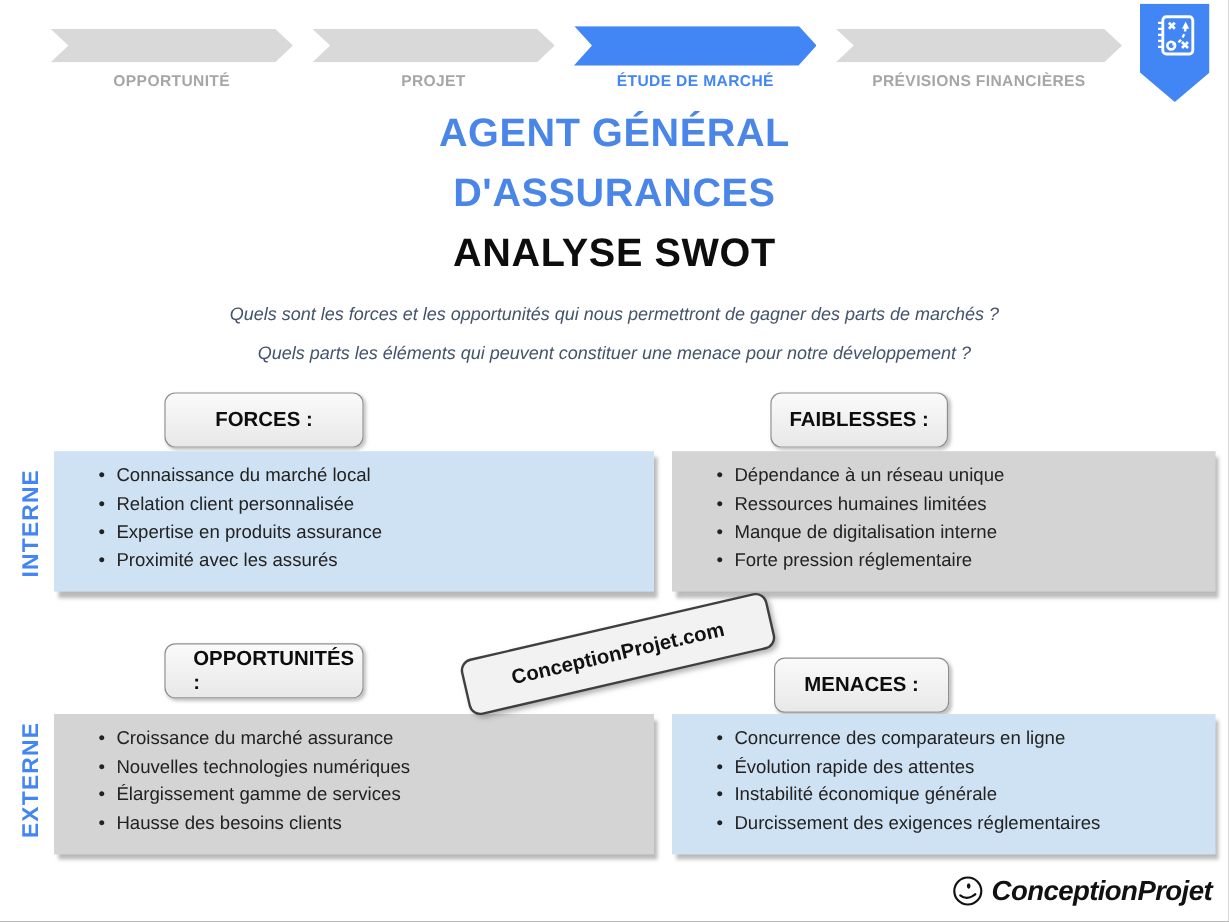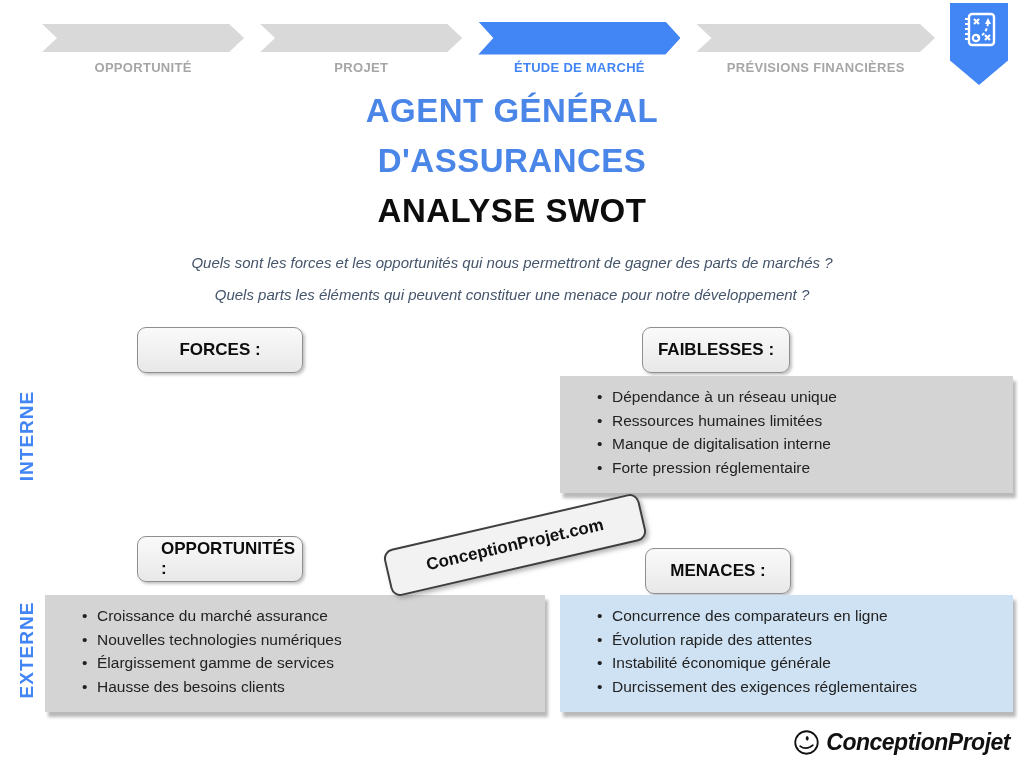--- a/index.html
+++ b/index.html
@@ -147,20 +147,28 @@
   </div>
 
   <div class="axis" id="axis-interne">INTERNE</div>
   <div class="axis" id="axis-externe">EXTERNE</div>
 
   <div class="pill" id="pill-forces">FORCES :</div>
   <div class="pill" id="pill-faiblesses">FAIBLESSES :</div>
   <div class="pill" id="pill-opportunites">OPPORTUNITÉS :</div>
   <div class="pill" id="pill-menaces">MENACES :</div>
 
+  <div class="qbox blue" id="box-forces">
+    <ul class="items">
+      <li>Connaissance du marché local</li>
+      <li>Relation client personnalisée</li>
+      <li>Expertise en produits assurance</li>
+      <li>Proximité avec les assurés</li>
+    </ul>
+  </div>
   <div class="qbox gray" id="box-faiblesses">
     <ul class="items">
       <li>Dépendance à un réseau unique</li>
       <li>Ressources humaines limitées</li>
       <li>Manque de digitalisation interne</li>
       <li>Forte pression réglementaire</li>
     </ul>
   </div>
   <div class="qbox gray" id="box-opportunites">
     <ul class="items">

